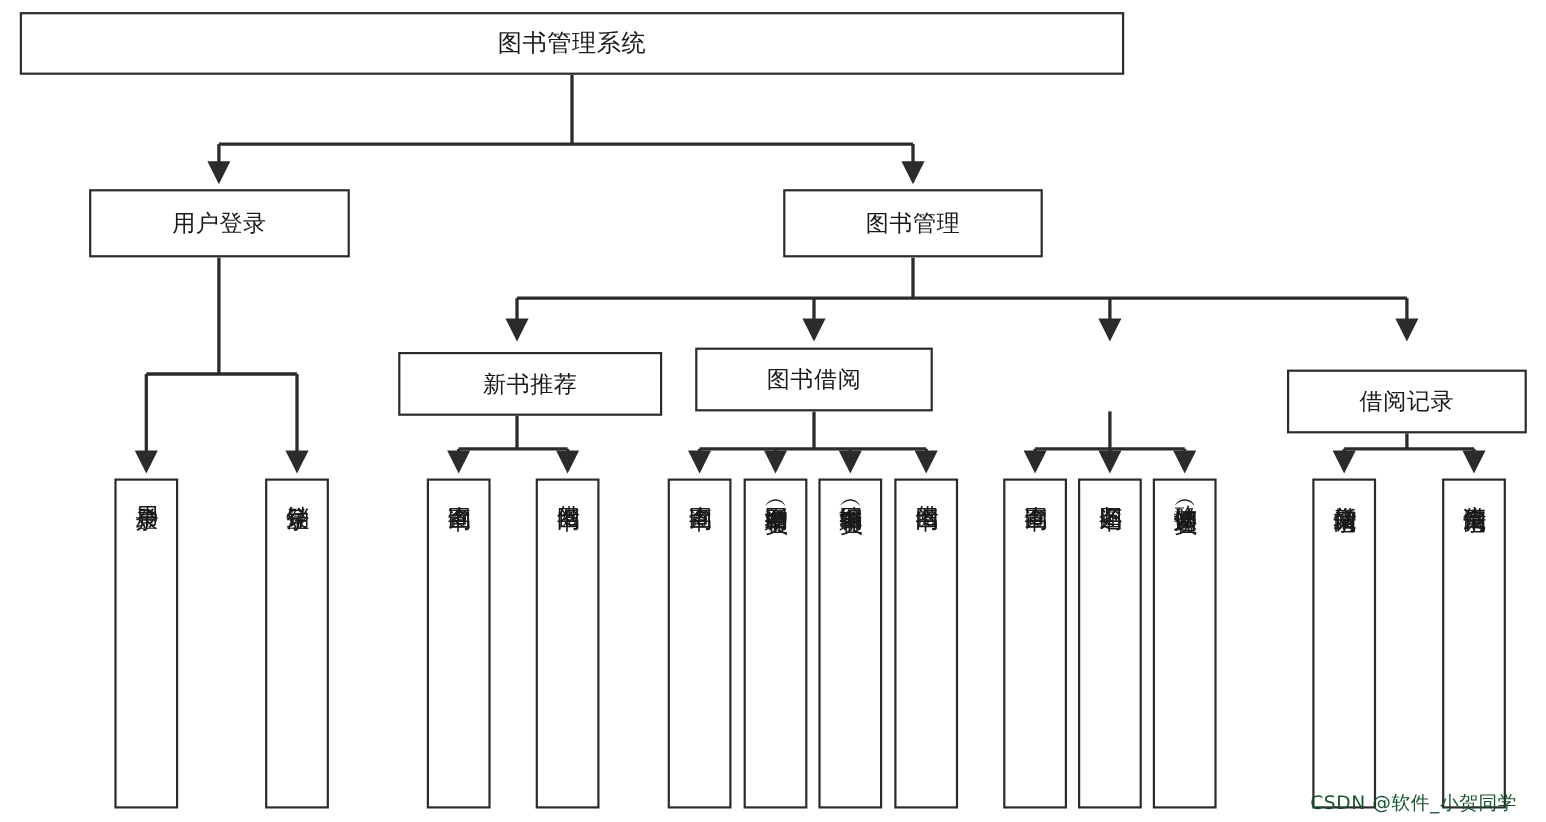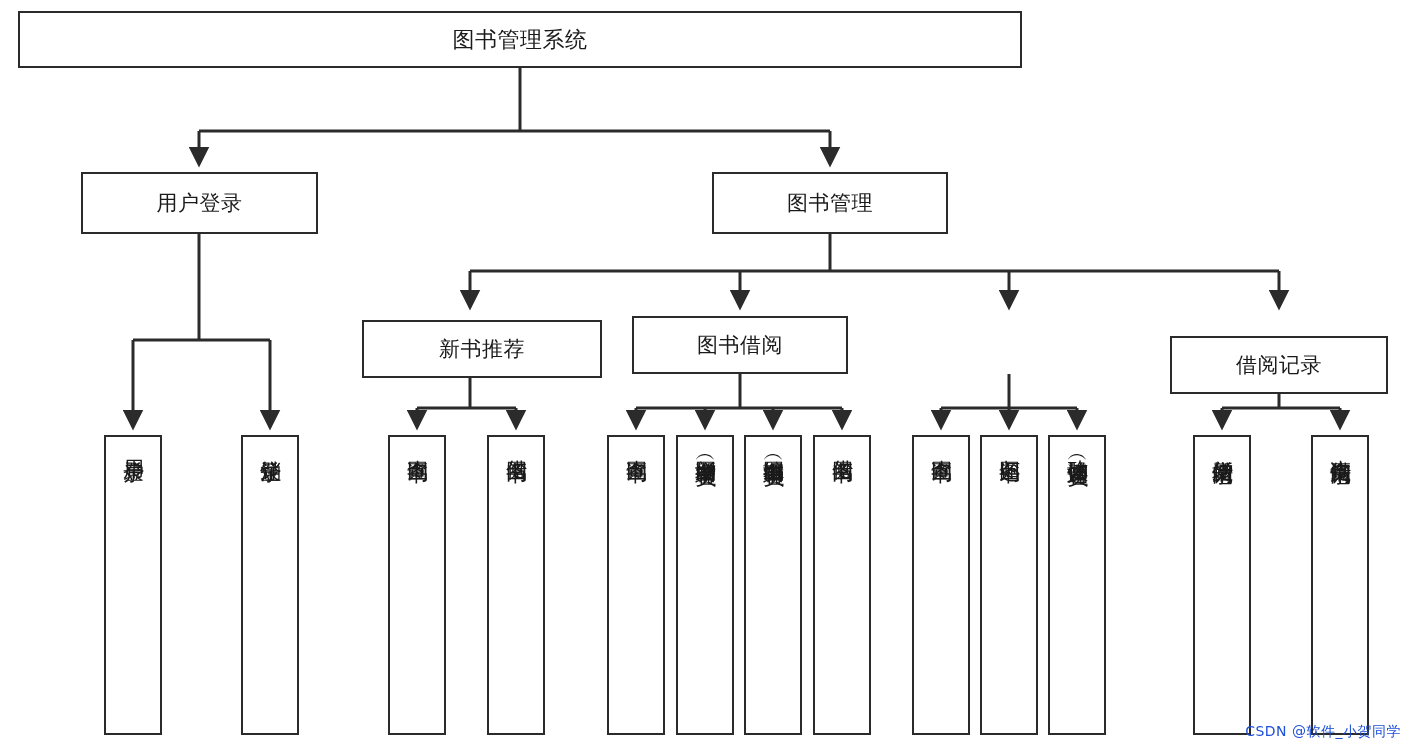--- a/index.html
+++ b/index.html
@@ -55,24 +55,24 @@
     text-orientation:upright;
     font-size:21px;
     line-height:1.12;
     letter-spacing:1px;
     white-space:nowrap;
     max-height:290px;
   }
   .node.v.tall .label{max-height:292px;}
   #watermark{
     position:absolute;
-    right:4px;
+    right:26px;
     bottom:6px;
-    font-size:14px;
-    color:#1d4ed8;
+    font-size:17px;
+    color:#14532d;
     letter-spacing:0.5px;
     z-index:5;
     user-select:none;
     white-space:nowrap;
   }
 </style>
 </head>
 <body>
 
 <div id="canvas">

